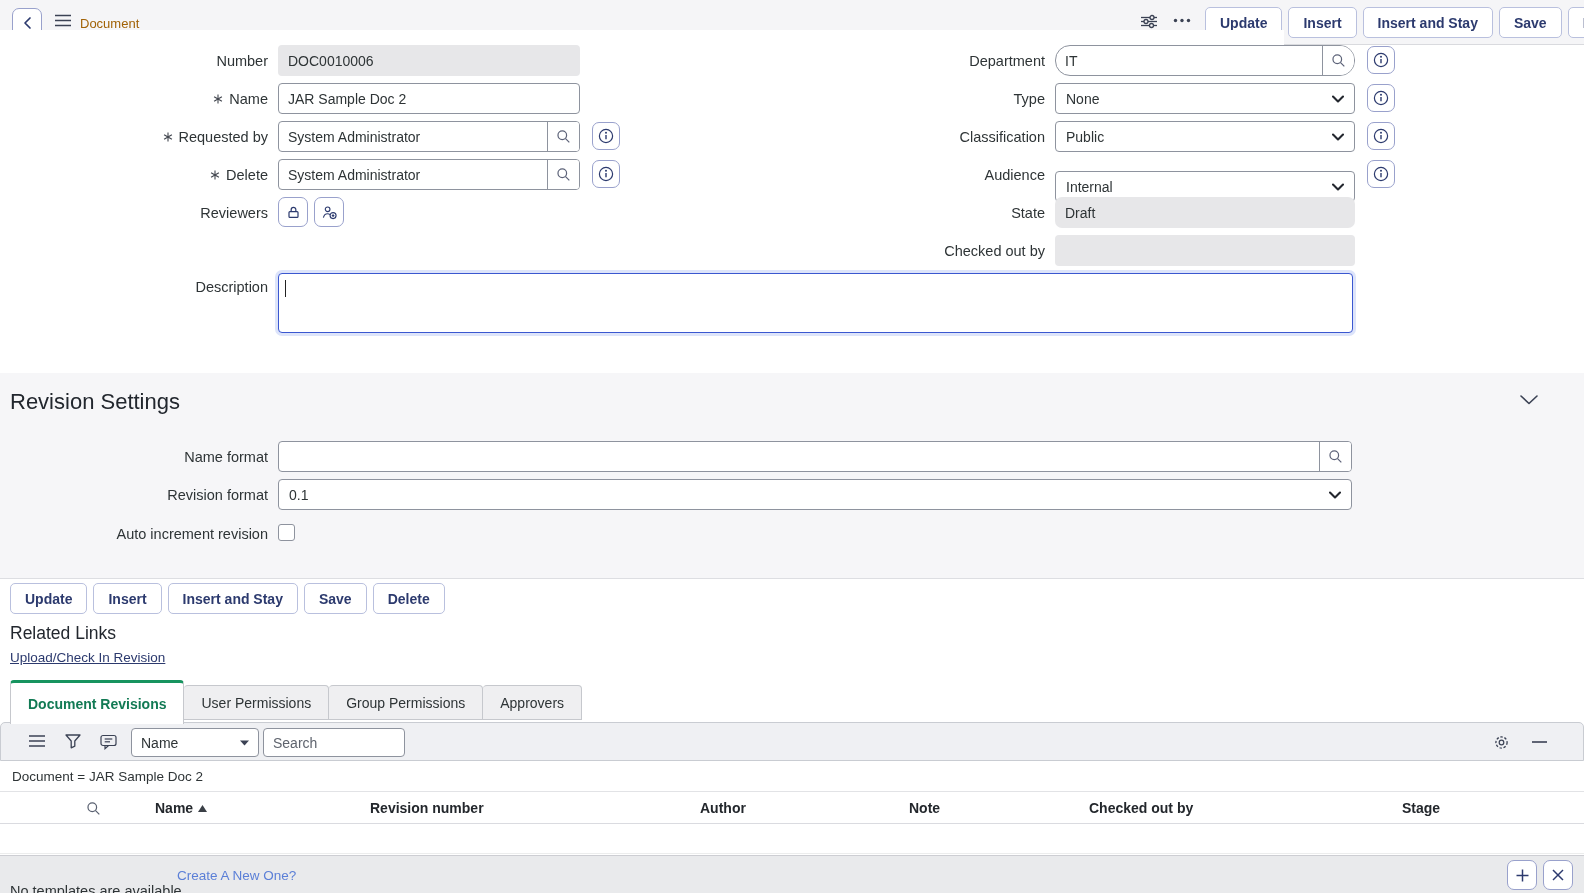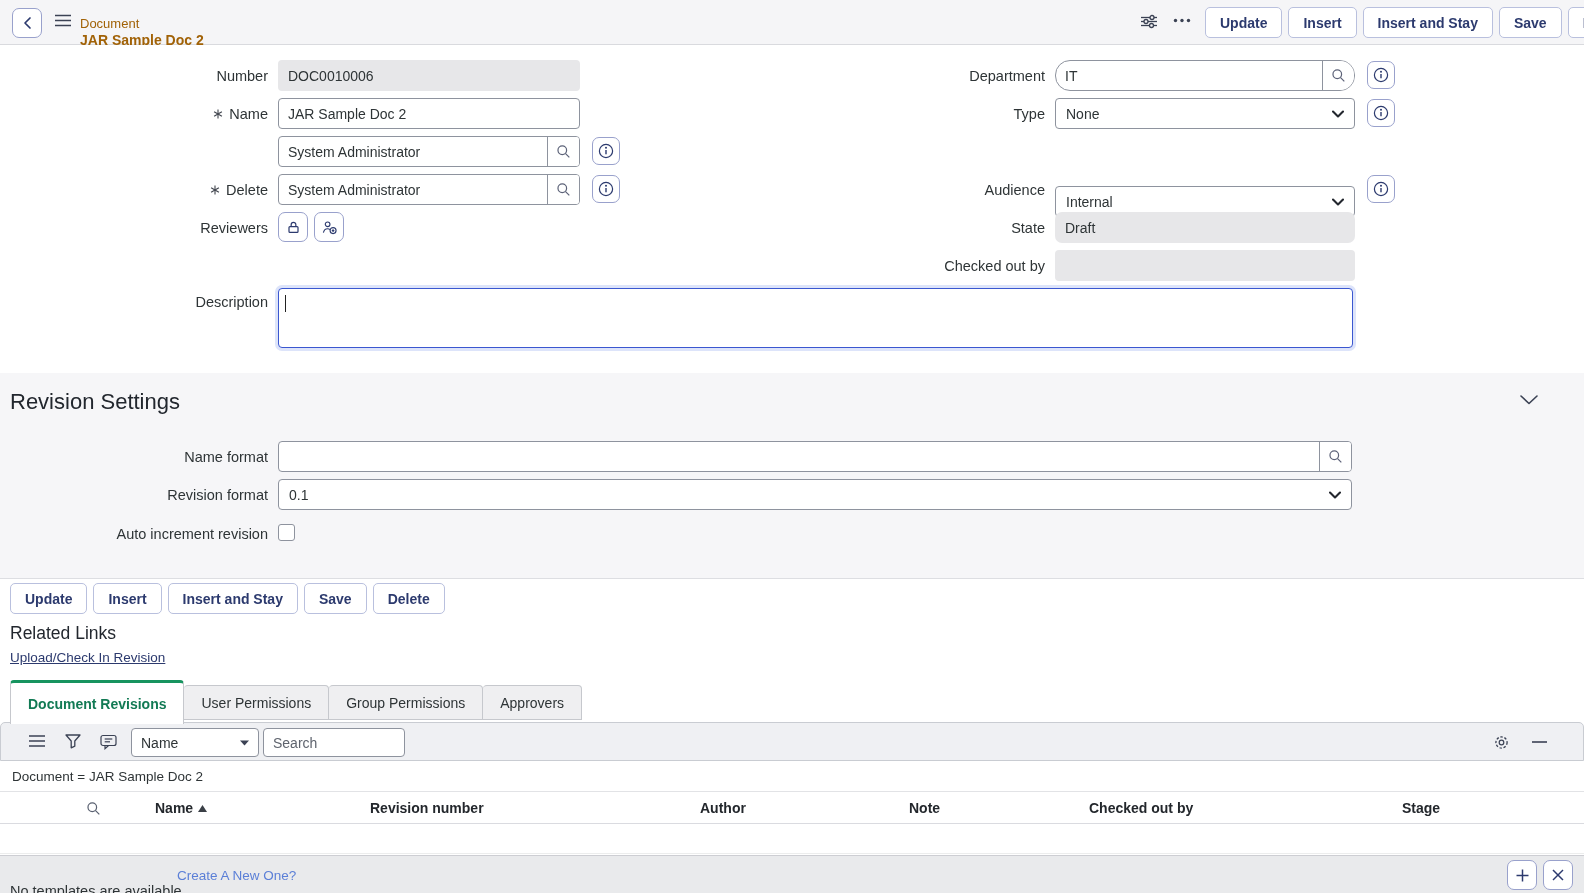--- a/index.html
+++ b/index.html
@@ -17,21 +17,21 @@
   .ham { position:absolute; left:55px; top:14px; cursor:pointer; }
   .hdr-title { position:absolute; left:80px; top:16px; line-height:16px; color:#a16207; }
   .hdr-title .t1 { font-size:13px; }
   .hdr-title .t2 { font-size:14px; font-weight:700; }
   .hdr-icon { position:absolute; top:13px; cursor:pointer; }
   .hdr-actions { position:absolute; left:1205px; top:7px; display:flex; gap:6px; white-space:nowrap; }
   .btn { display:inline-flex; align-items:center; height:31px; padding:0 14px;
     background:#fff; border:1px solid #b9c0de; border-radius:5px;
     color:#2c3a6e; font-weight:700; font-size:14px; cursor:pointer; }
   
-  #form-area { position:absolute; left:0; top:45px; width:1284px; height:328px; background:#fff; }
+  #form-area { position:absolute; left:0; top:30px; width:1284px; height:328px; background:#fff; }
   .frow { position:absolute; height:31px; }
   .flabel { position:absolute; height:31px; display:flex; align-items:center;
             justify-content:flex-end; gap:6px; color:#2e3436; font-size:14.5px; }
   .input { width:100%; height:31px; border:1px solid #8e939e; border-radius:4px;
            padding:0 9px; font-size:14px; color:#2e3436; background:#fff;
            font-family:"Liberation Sans",sans-serif; outline:none; }
   .readonly { height:31px; background:#e7e7e9; border-radius:4px; padding:0 10px;
               display:flex; align-items:center; font-size:14px; color:#2e3436; }
   .ref { display:flex; height:31px; border:1px solid #8e939e; border-radius:4px; background:#fff; overflow:hidden; }
   .ref input { flex:1; border:none; outline:none; padding:0 9px; font-size:14px;
@@ -178,20 +178,32 @@
               <line x1="8.9" y1="2.8" x2="1.1" y2="7.2"></line>
             </g>
           </svg>
         </span>
       <span>Name</span>
     </div>
     <input class="input" style="position: absolute; left: 278px; width: 302px;" value="JAR Sample Doc 2">
   </div>
 
   <div class="frow" style="left:0; top:91px; width:640px;">
+    <div class="flabel" style="left:0; width:268px;">
+      <span>
+          <svg width="10" height="10" viewBox="0 0 10 10">
+            <g stroke="#41454e" stroke-width="1.1">
+              <line x1="5" y1="0.5" x2="5" y2="9.5"></line>
+              <line x1="1.1" y1="2.8" x2="8.9" y2="7.2"></line>
+              <line x1="8.9" y1="2.8" x2="1.1" y2="7.2"></line>
+            </g>
+          </svg>
+        </span>
+      <span>Requested by</span>
+    </div>
     <div class="ref" style="position:absolute; left:278px; width:302px;">
       <input value="System Administrator" style="">
       <div class="lookup">
         <span>
             <svg width="15" height="15" viewBox="0 0 16 16">
               <circle cx="6.7" cy="6.7" r="4.6" fill="none" stroke="currentColor" stroke-width="1.3"></circle>
               <line x1="10.2" y1="10.2" x2="14.2" y2="14.2" stroke="currentColor" stroke-width="1.3"></line>
             </svg>
           </span>
       </div>
@@ -311,20 +323,42 @@
       <span>
           <svg width="16" height="16" viewBox="0 0 16 16">
             <circle cx="8" cy="8" r="6.6" fill="none" stroke="currentColor" stroke-width="1.2"></circle>
             <line x1="8" y1="7" x2="8" y2="11.3" stroke="currentColor" stroke-width="1.4"></line>
             <circle cx="8" cy="4.7" r="1" fill="currentColor"></circle>
           </svg>
         </span>
     </div>
   </div>
 
+  <div class="frow" style="left:0; top:91px; width:1584px;">
+    <div class="flabel" style="left:800px; width:245px;">
+        <span>Classification</span>
+      </div>
+    <div class="sel" style="position:absolute; left:1055px; width:300px;">
+      <span>Public</span>
+      <span>
+          <svg width="12" height="8" viewBox="0 0 12 8">
+            <polyline points="1,1.5 6,6.5 11,1.5" fill="none" stroke="#23272e" stroke-width="2.1" stroke-linecap="round" stroke-linejoin="round"></polyline>
+          </svg>
+        </span>
+    </div>
+    <div class="info-btn" style="left:1367px;">
+      <span>
+          <svg width="16" height="16" viewBox="0 0 16 16">
+            <circle cx="8" cy="8" r="6.6" fill="none" stroke="currentColor" stroke-width="1.2"></circle>
+            <line x1="8" y1="7" x2="8" y2="11.3" stroke="currentColor" stroke-width="1.4"></line>
+            <circle cx="8" cy="4.7" r="1" fill="currentColor"></circle>
+          </svg>
+        </span>
+    </div>
+  </div>
 
   <div class="frow" style="left:0; top:129px; width:1584px;">
     <div class="flabel" style="left:800px; width:245px;">
         <span>Audience</span>
       </div>
     <div class="sel" style="position:absolute; left:1055px; width:300px;margin-top:12px;">
       <span>Internal</span>
       <span>
           <svg width="12" height="8" viewBox="0 0 12 8">
             <polyline points="1,1.5 6,6.5 11,1.5" fill="none" stroke="#23272e" stroke-width="2.1" stroke-linecap="round" stroke-linejoin="round"></polyline>

